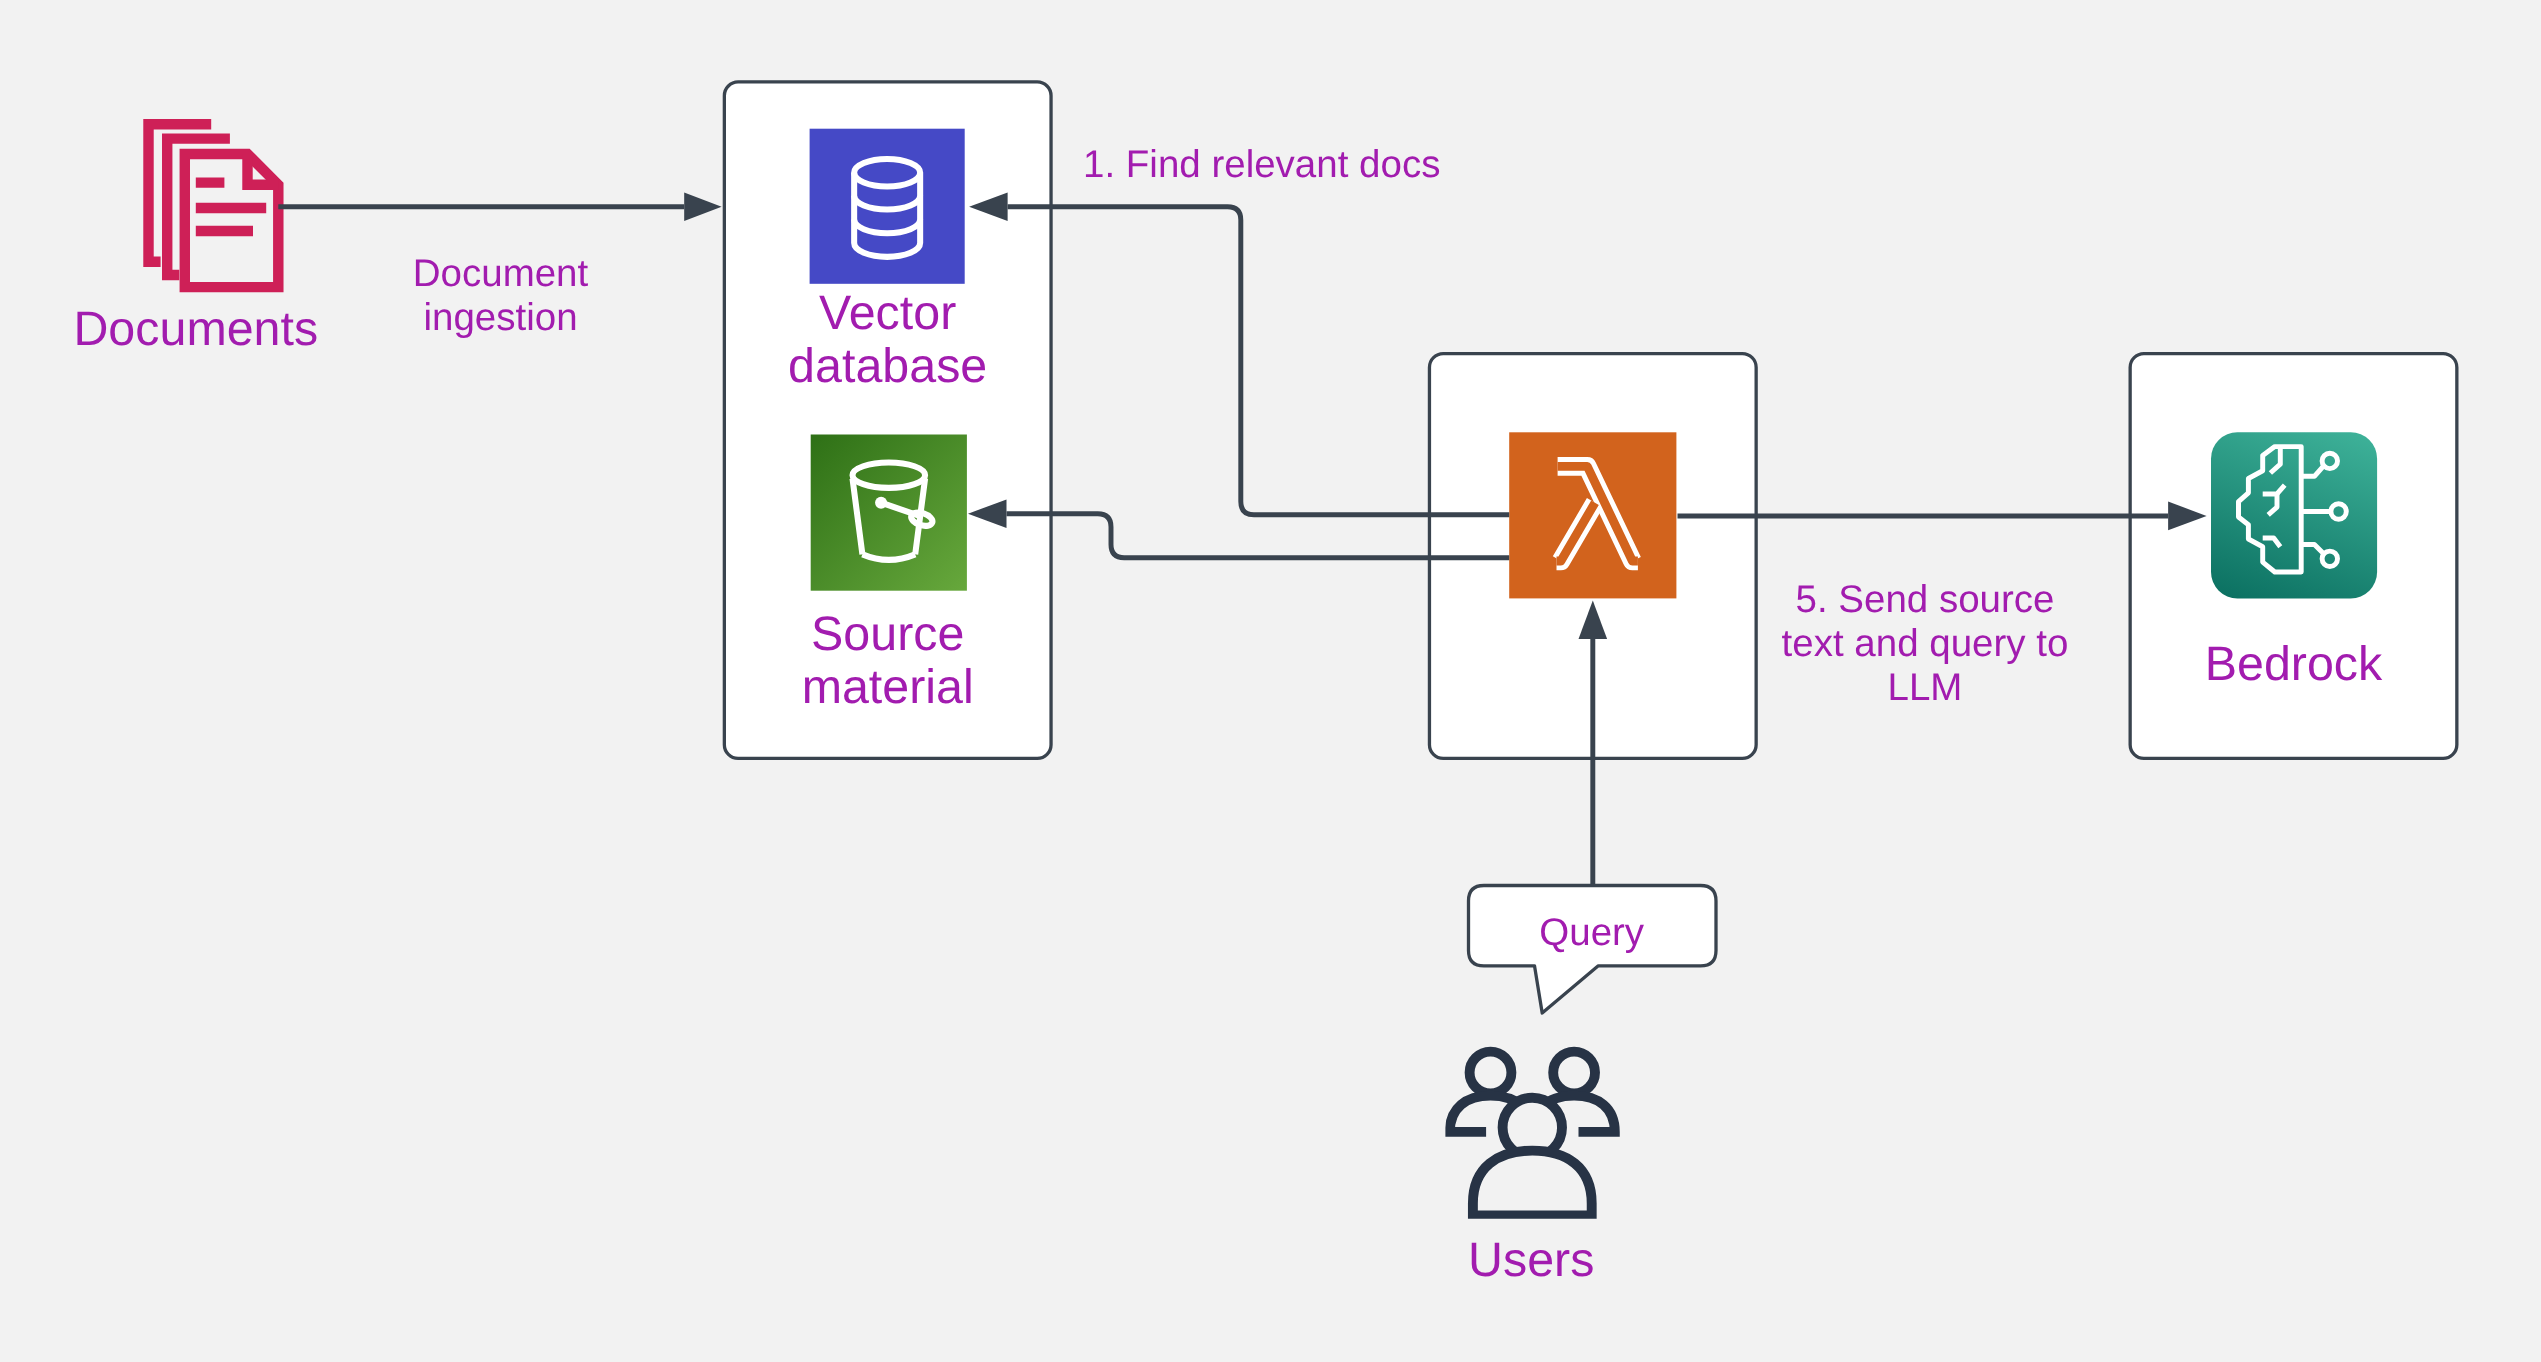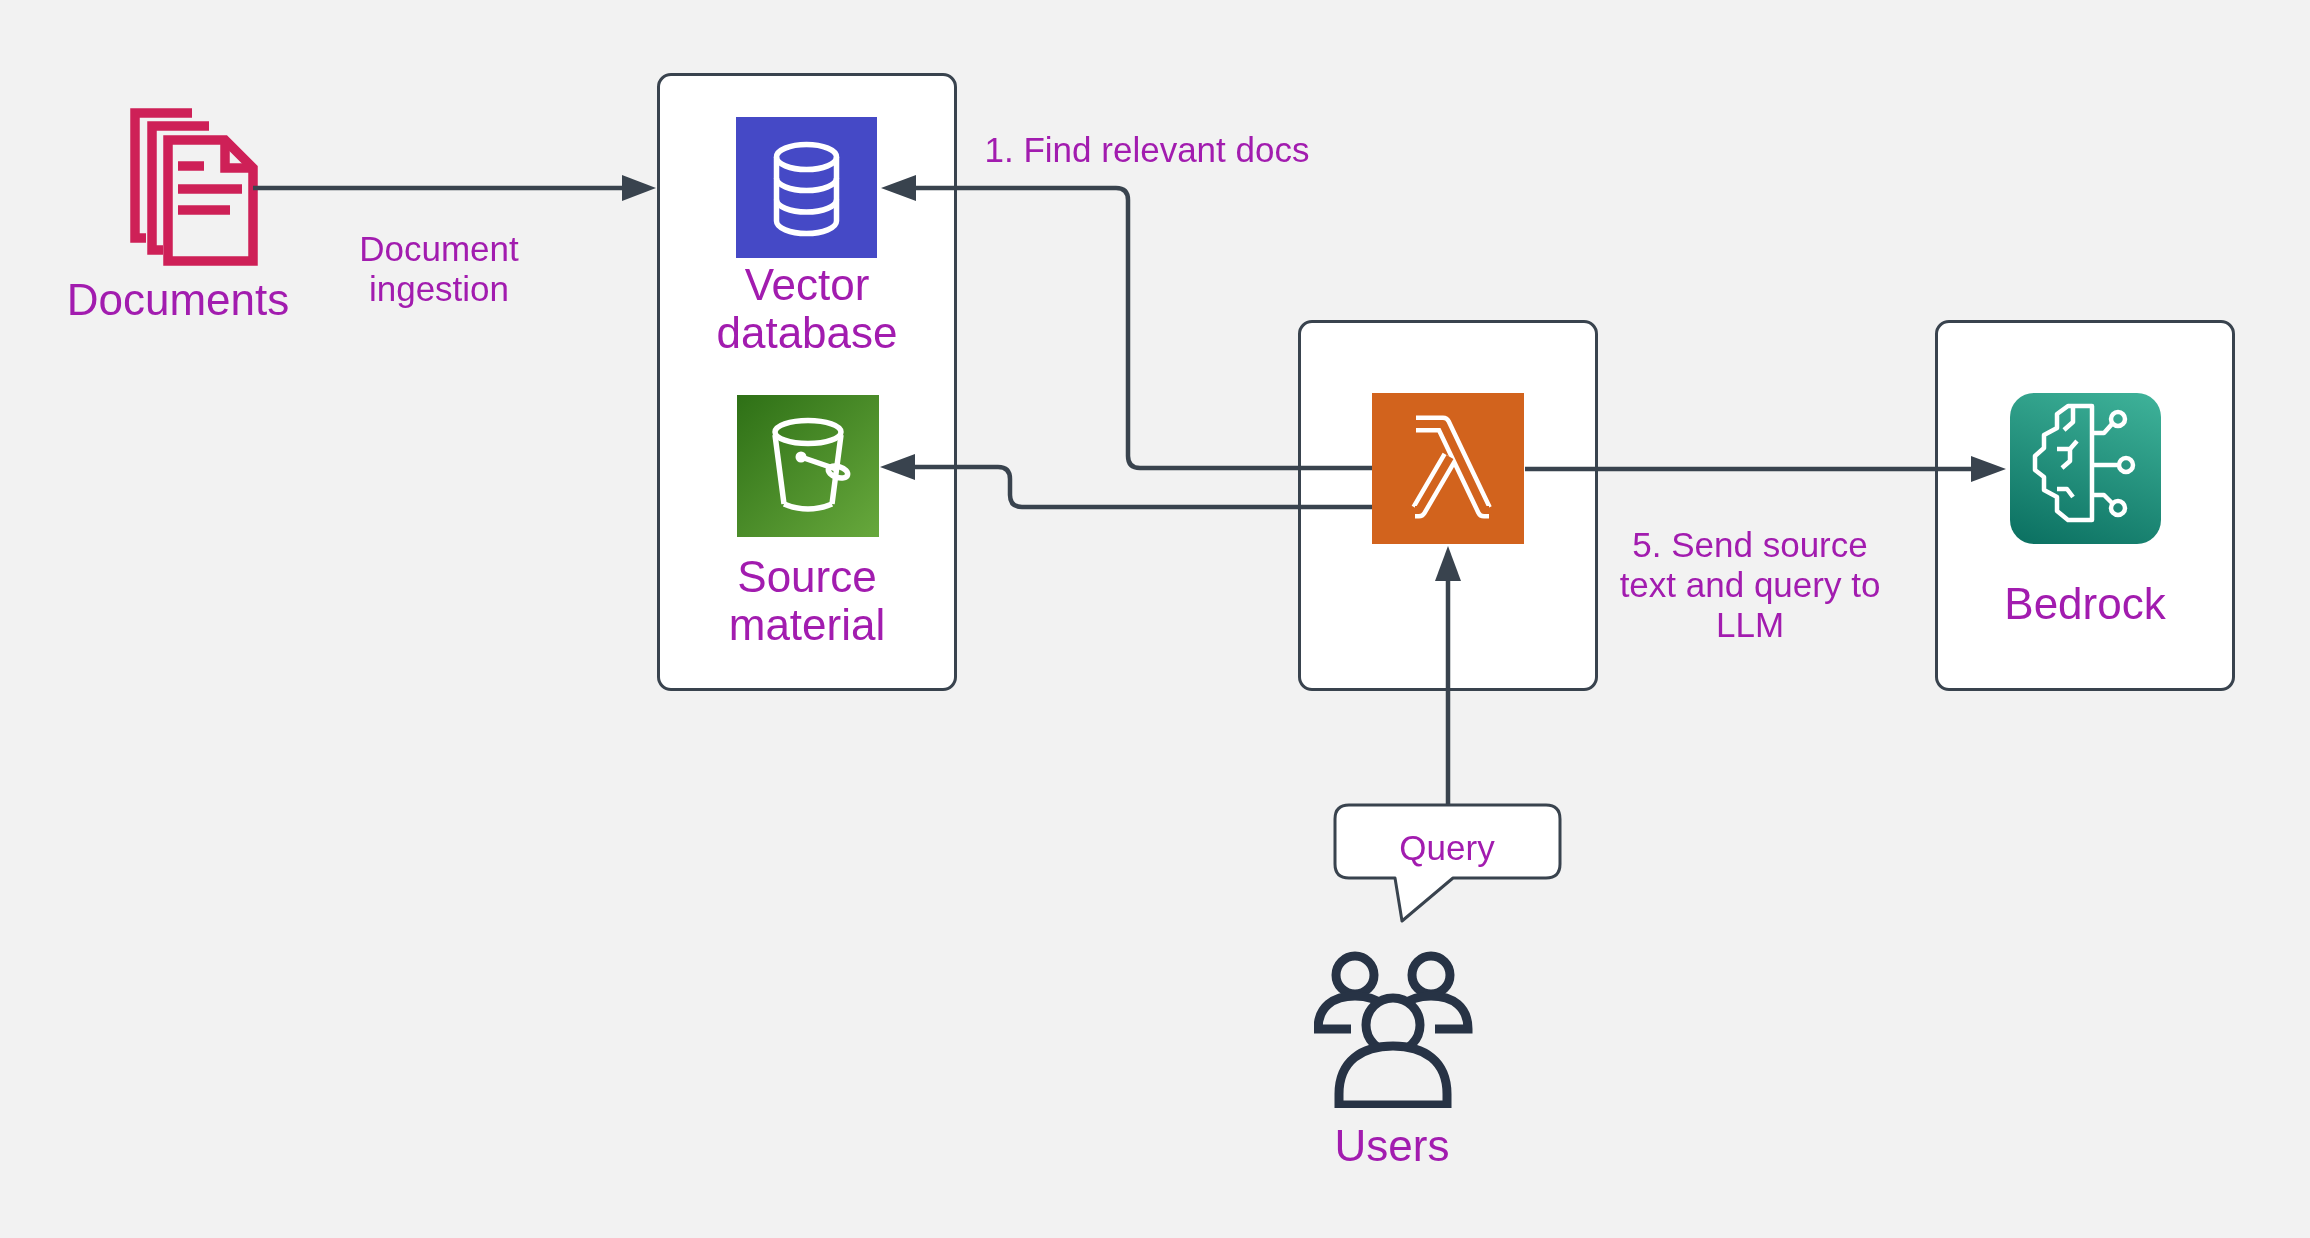--- a/index.html
+++ b/index.html
@@ -126,21 +126,21 @@
   </svg>
 
   <div class="lbl entity-lbl" style="left:38px;top:276px;width:280px;">Documents</div>
   <div class="lbl entity-lbl" style="left:687px;top:553px;width:240px;">Source
 material</div>
   <div class="lbl entity-lbl" style="left:687px;top:261px;width:240px;">Vector
 database</div>
   <div class="lbl entity-lbl" style="left:1945px;top:580px;width:280px;">Bedrock</div>
   <div class="lbl entity-lbl" style="left:1252px;top:1122px;width:280px;">Users</div>
 
-  <div class="lbl edge-lbl" style="left:319px;top:229px;width:240px;">Document
+  <div class="lbl edge-lbl" style="left:335px;top:229px;width:240px;">Document
 ingestion</div>
   <div class="lbl edge-lbl" style="left:957px;top:130px;width:380px;">1. Find relevant docs</div>
   <div class="lbl edge-lbl" style="left:1615px;top:525px;width:270px;">5. Send source
 text and query to
 LLM</div>
   <div class="lbl edge-lbl" style="left:1347px;top:828px;width:200px;">Query</div>
 
 </div>
 
 </body></html>

